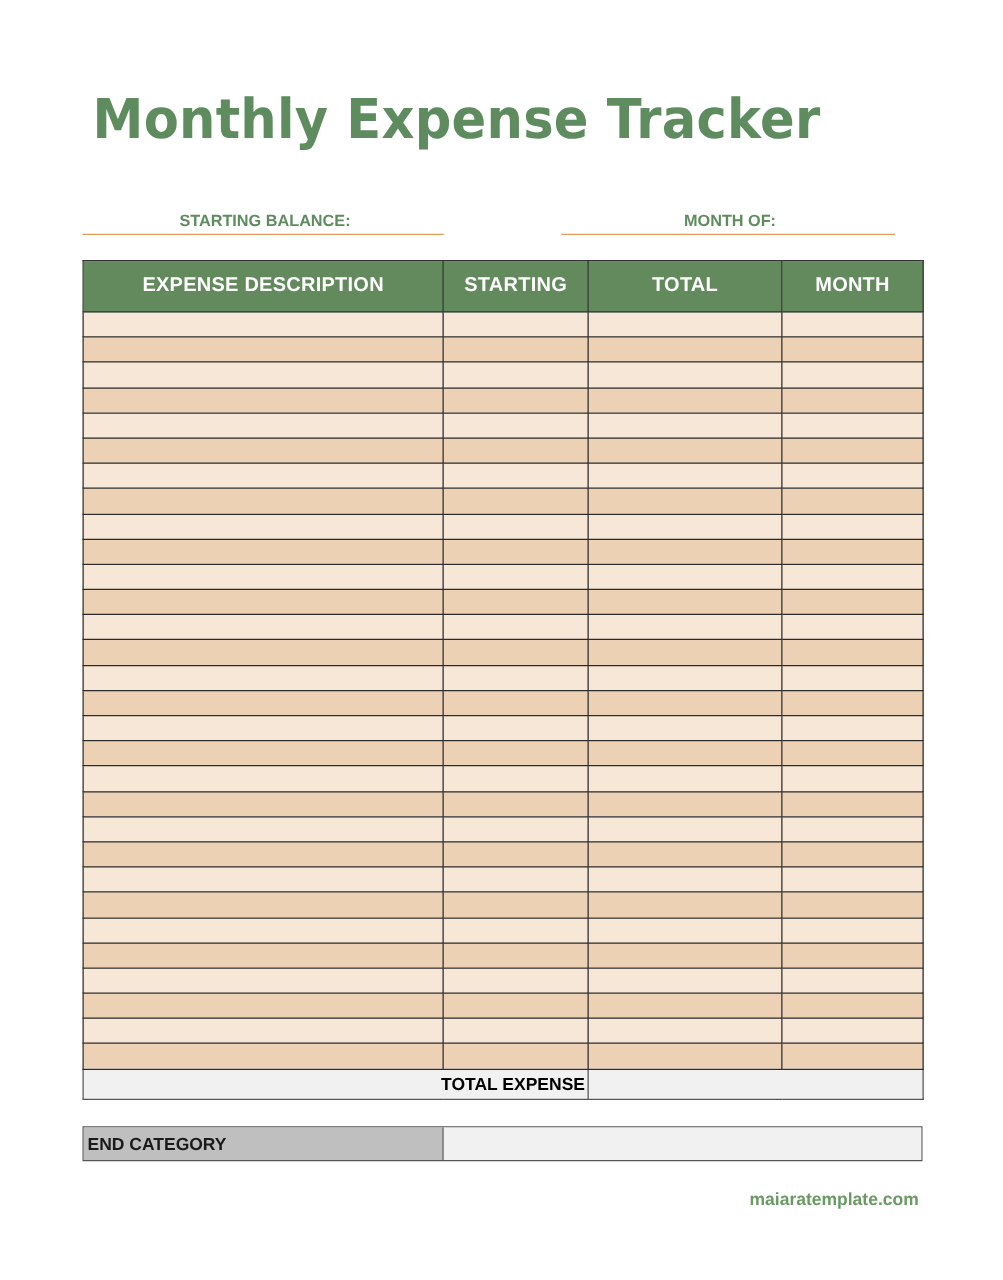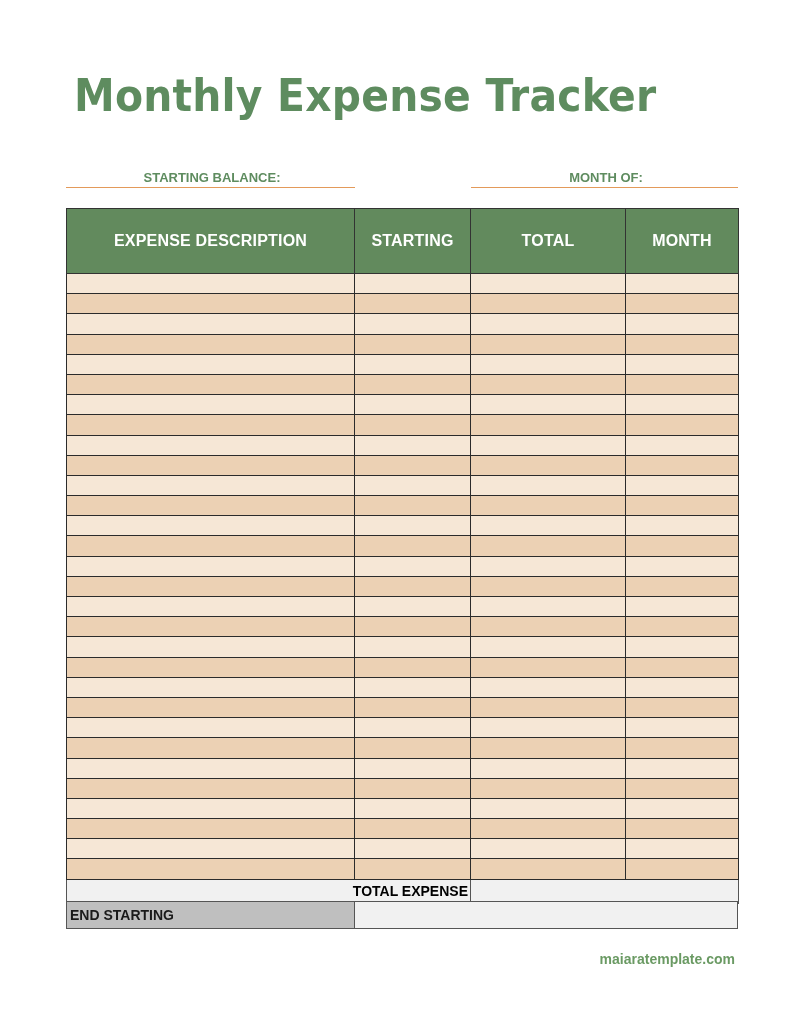--- a/index.html
+++ b/index.html
@@ -1,24 +1,24 @@
 <!DOCTYPE html>
 <html><head>
 <meta charset="utf-8">
 <style>
   html, body { margin:0; padding:0; background:#ffffff; }
   body { width:802px; height:1024px; position:relative; overflow:hidden; font-family:"Liberation Sans", sans-serif; }
   .title { position:absolute; left:74px; top:70px; font-size:44px; font-weight:bold; color:#5e8c5f; letter-spacing:0.2px; white-space:nowrap; font-family:"DejaVu Sans", sans-serif; transform:scaleX(0.93); transform-origin:left center; }
   .field { position:absolute; top:168px; height:19px; border-bottom:1px solid #e39a5a;text-align:center; }
   .field .lbl { font-size:13px; font-weight:bold; color:#5e8c5f; padding-left:3px; line-height:18px; white-space:nowrap; }
   .f1 { left:66px; width:289px; }
-  .f2 { left:471px; width:267px; }
+  .f2 { left:449px; width:267px; }
   table.tracker { position:absolute; left:66px; top:208px; border-collapse:collapse; table-layout:fixed; width:672px; }
   table.tracker col.c1 { width:288px; } table.tracker col.c2 { width:116px; } table.tracker col.c3 { width:155px; } table.tracker col.c4 { width:113px; }
-  table.tracker th { background:#628a5d; color:#ffffff; font-size:16px; font-weight:bold; height:40px; border:1px solid #333; text-align:center; padding:12px; letter-spacing:0.2px; }
+  table.tracker th { background:#628a5d; color:#ffffff; font-size:16px; font-weight:bold; height:40px; border:1px solid #333; text-align:center; padding:0; letter-spacing:0.2px; }
   table.tracker td { height:19.2px; border:1px solid #2b2b2b; padding:0; }
   table.tracker tr.light td { background:#f6e7d6; }
   table.tracker tr.dark td { background:#ecd1b4; }
   table.tracker tr.total td { background:#f1f1f1; height:23px; border:1px solid #555; }
   table.tracker tr.total td.tl { text-align:right; font-size:14px; font-weight:bold; color:#000000; padding-right:2px; }
   .endbal { position:absolute; left:66px; top:901px; width:672px; height:28px; border:1px solid #555; display:flex; box-sizing:border-box; }
   .endbal .el { width:288px; background:#bfbfbf; border-right:1px solid #555; font-size:14px; font-weight:bold; color:#1a1a1a; line-height:26px; padding-left:3px; box-sizing:border-box; }
   .endbal .ev { flex:1; background:#f1f1f1; }
   .footer { position:absolute; right:67px; top:951px; font-size:14px; font-weight:bold; color:#6a9a63; }
 </style>
@@ -235,17 +235,17 @@
     </tbody>
   <tfoot>
     <tr class="total">
       <td colspan="2" class="tl">TOTAL EXPENSE</td>
       <td colspan="2"></td>
     </tr>
   </tfoot>
 </table>
 
 <div class="endbal">
-  <div class="el">END STARTING</div>
+  <div class="el">END CATEGORY</div>
   <div class="ev"></div>
 </div>
 
 <div class="footer">maiaratemplate.com</div>
 
 </body></html>

